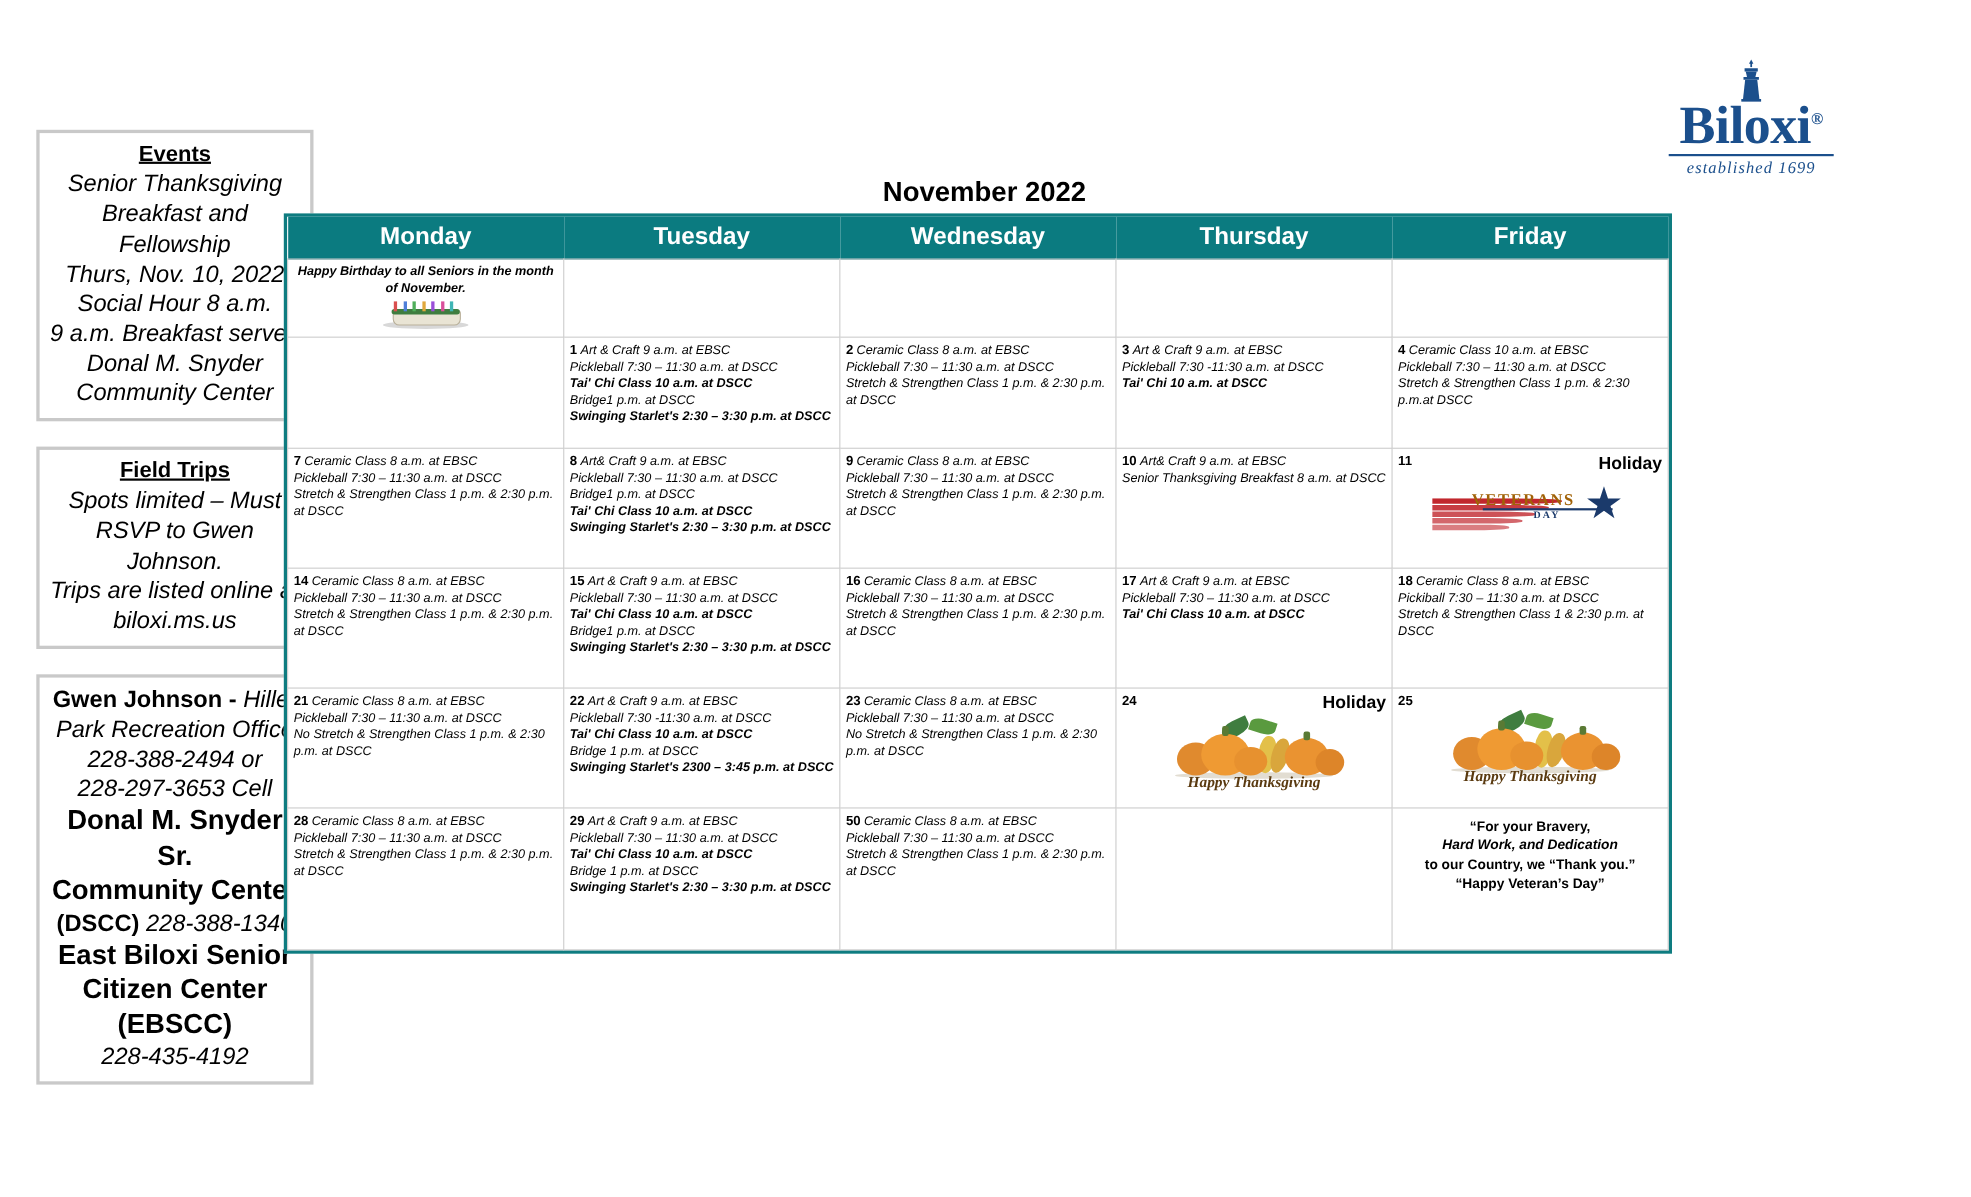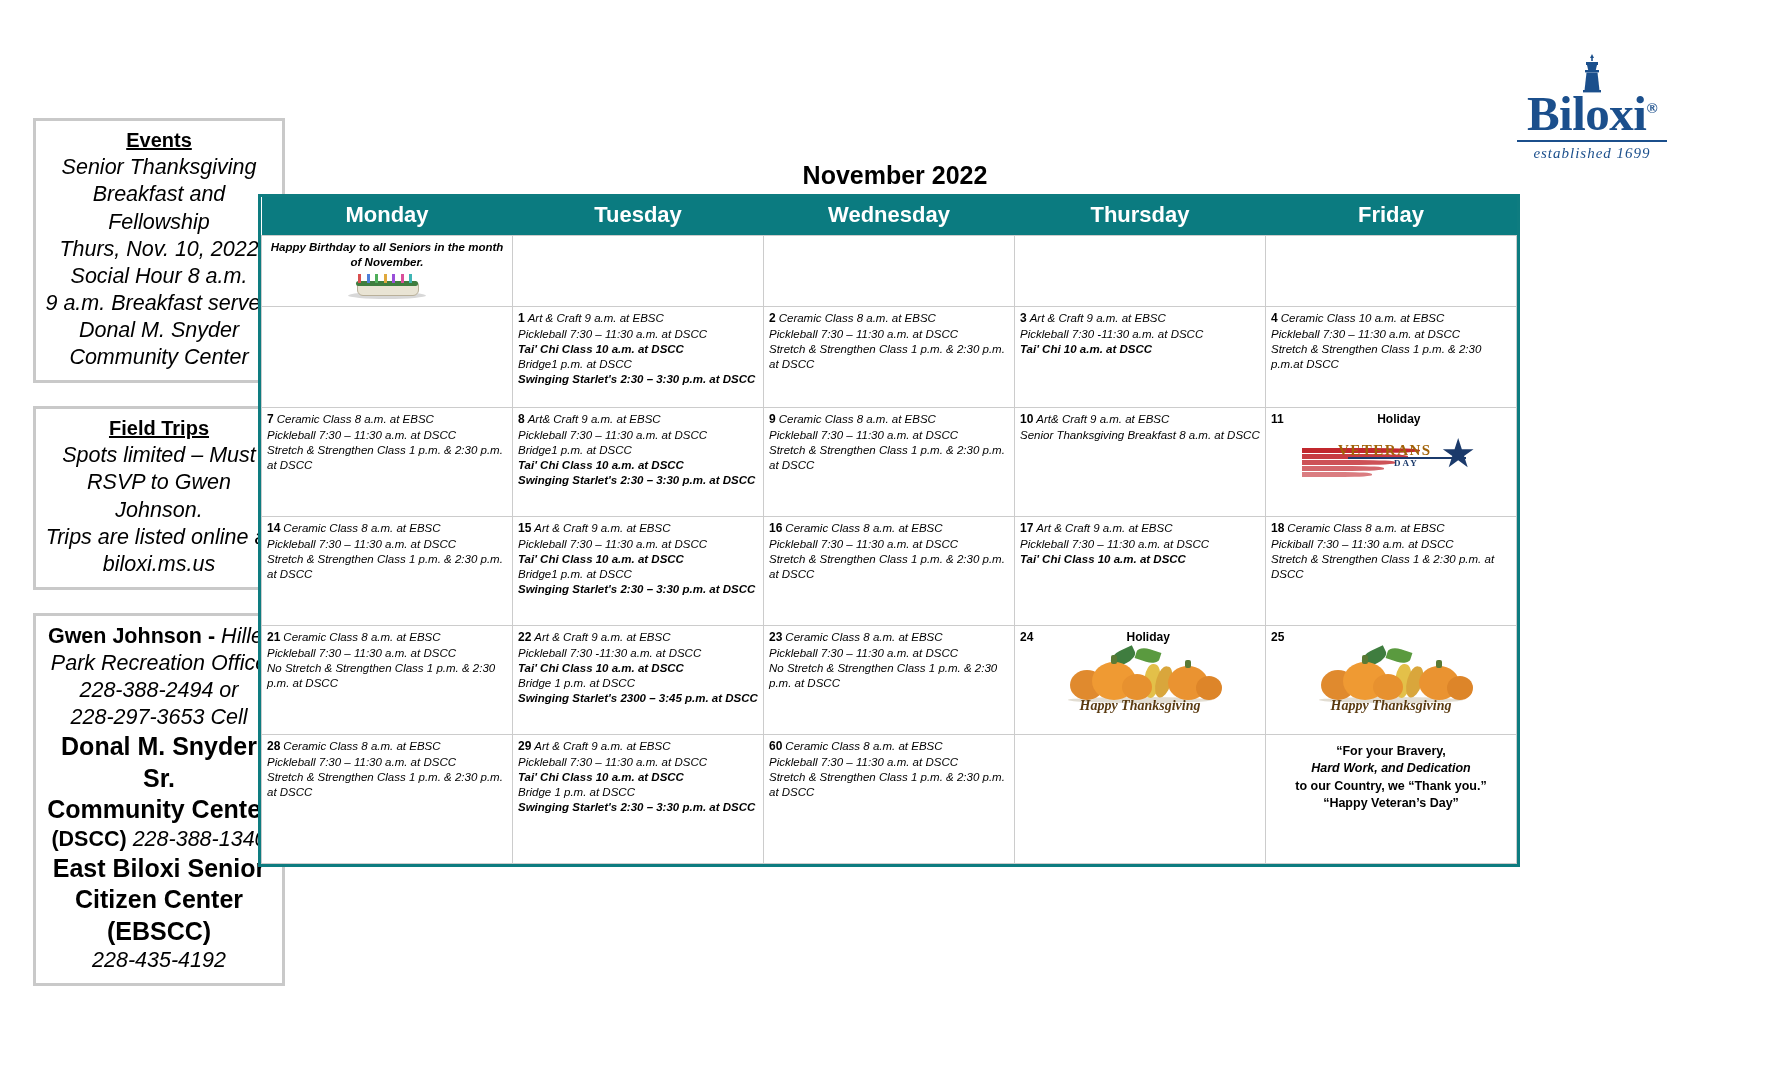--- a/index.html
+++ b/index.html
@@ -158,23 +158,23 @@
     font-style: italic;
     font-weight: bold;
     font-size: 11.5px;
     text-align: center;
     line-height: 1.3;
     display: block;
   }
   .holiday-inline {
     display: inline-block;
     width: 100%;
-    text-align: center;
-    font-weight: bold;
-    font-size: 12px;
+    text-align: right;
+    font-weight: bold;
+    font-size: 16px;
   }
 
   
   .tribute {
     text-align: center;
     font-size: 12.5px;
     font-weight: bold;
     line-height: 1.38;
     display: block;
   }
@@ -519,21 +519,21 @@
             <span class="ev">Stretch &amp; Strengthen Class 1 p.m. &amp; 2:30 p.m. at DSCC</span>
           </td>
           <td style="height: 120px;">
             <div class="first-line"><span class="daynum">29</span><span class="ev" style="display: inline;">Art &amp; Craft 9 a.m. at EBSC</span></div>
             <span class="ev">Pickleball 7:30 – 11:30 a.m. at DSCC</span>
             <span class="ev bold">Tai' Chi Class 10 a.m. at DSCC</span>
             <span class="ev">Bridge 1 p.m. at DSCC</span>
             <span class="ev bold">Swinging Starlet's 2:30 – 3:30 p.m. at DSCC</span>
           </td>
           <td style="height: 120px;">
-            <div class="first-line"><span class="daynum">60</span><span class="ev" style="display: inline;">Ceramic Class 8 a.m. at EBSC</span></div>
+            <div class="first-line"><span class="daynum">50</span><span class="ev" style="display: inline;">Ceramic Class 8 a.m. at EBSC</span></div>
             <span class="ev">Pickleball 7:30 – 11:30 a.m. at DSCC</span>
             <span class="ev">Stretch &amp; Strengthen Class 1 p.m. &amp; 2:30 p.m. at DSCC</span>
           </td>
           <td style="height: 120px;">&nbsp;</td>
           <td style="height: 120px;">
             <div style="padding-top: 4px;">
               <span class="tribute" style="">“For your Bravery,</span>
               <span class="tribute it" style="font-style: italic;">Hard Work, and Dedication</span>
               <span class="tribute">to our Country, we “Thank you.”</span>
               <span class="tribute">“Happy Veteran’s Day”</span>

